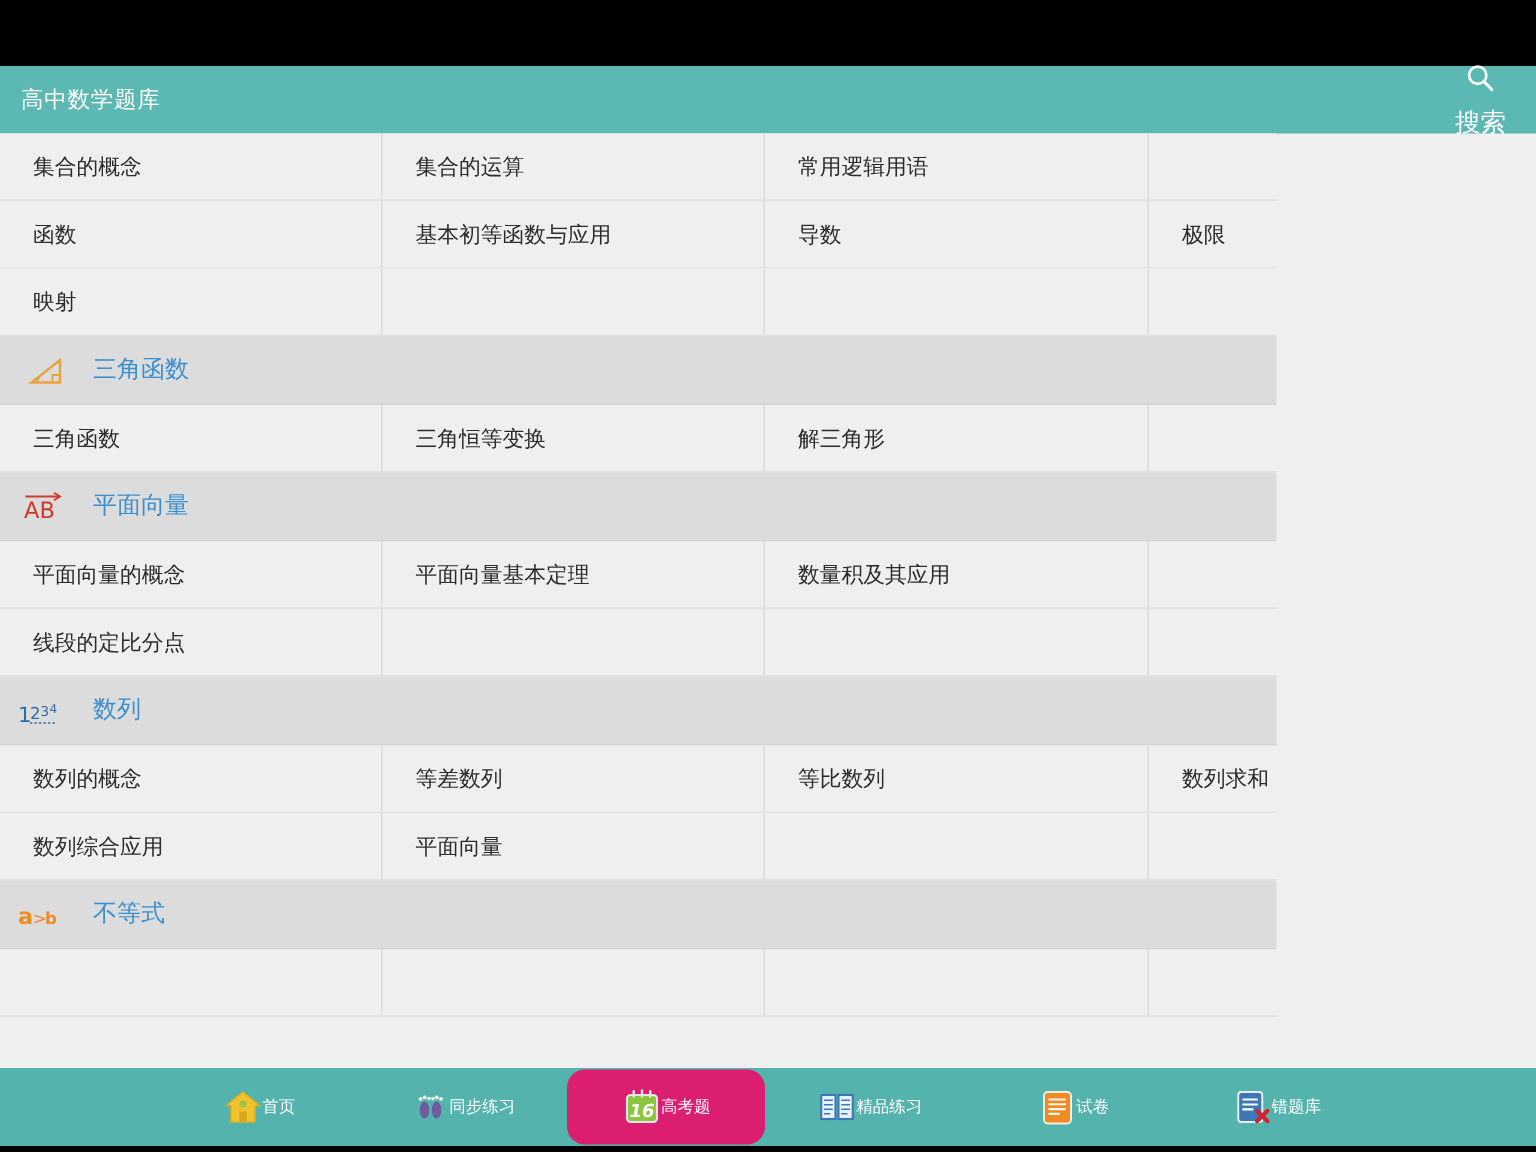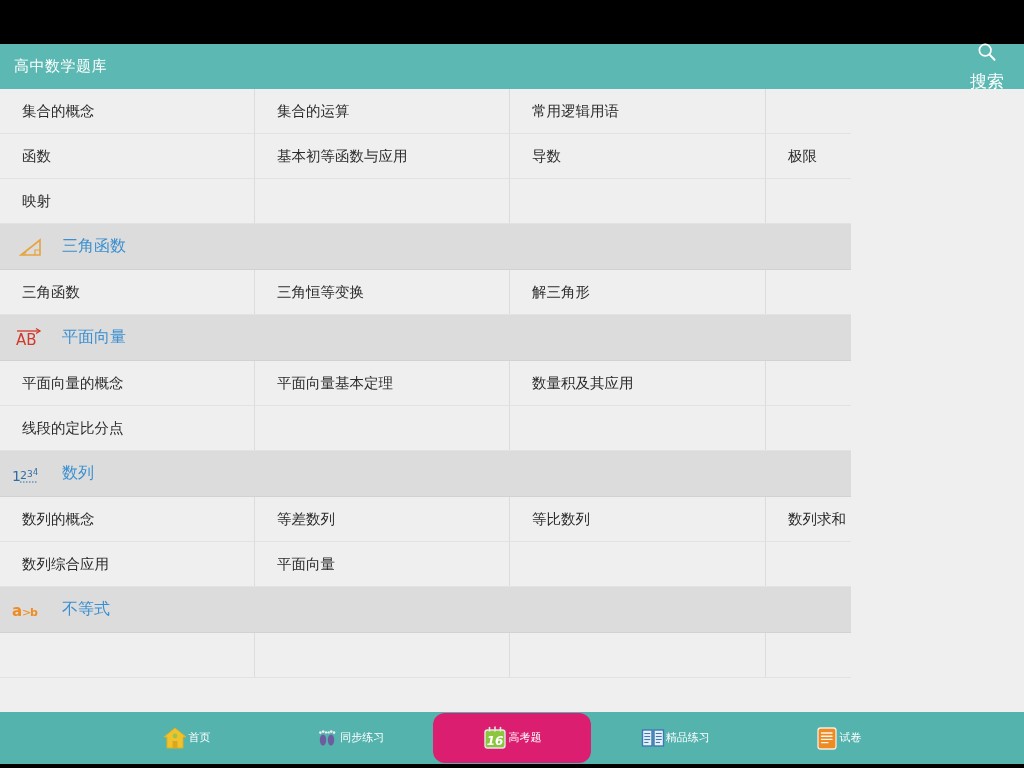--- a/index.html
+++ b/index.html
@@ -304,20 +304,35 @@
         <g stroke="#FDF6EE" stroke-width="1.4" stroke-linecap="round">
           <line x1="7.5" y1="8" x2="18" y2="8"></line>
           <line x1="7.5" y1="11.2" x2="18" y2="11.2"></line>
           <line x1="7.5" y1="14.4" x2="18" y2="14.4"></line>
           <line x1="7.5" y1="17.6" x2="14" y2="17.6"></line>
         </g>
       </svg>
       <span class="tab-label">试卷</span>
     </div>
 
+    <div class="tab">
+      <svg class="tab-icon" viewBox="0 0 26 26">
+        <rect x="3.5" y="3" width="16" height="20" rx="2" fill="#3C78B4" stroke="#E6EFF7" stroke-width="1.3"></rect>
+        <g stroke="#FFFFFF" stroke-width="1.4" stroke-linecap="round">
+          <line x1="6.8" y1="8" x2="16" y2="8"></line>
+          <line x1="6.8" y1="11.3" x2="16" y2="11.3"></line>
+          <line x1="6.8" y1="14.6" x2="13" y2="14.6"></line>
+        </g>
+        <g stroke="#D2232A" stroke-width="2.6" stroke-linecap="round">
+          <line x1="16" y1="15.5" x2="23" y2="22.5"></line>
+          <line x1="23" y1="15.5" x2="16" y2="22.5"></line>
+        </g>
+      </svg>
+      <span class="tab-label">错题库</span>
+    </div>
 
   </div>
 
   <div class="sysbar">
 
     <div class="navkeys">
       <span>
         <svg class="navkey" viewBox="0 0 28 24">
           <path d="M24 16 L9 16 A4.5 4.5 0 0 1 9 7 L6 7" fill="none" stroke="#B8B8B8" stroke-width="1.8" stroke-linecap="round"></path>
           <path d="M9 3.5 L5 7 L9 10.5" fill="none" stroke="#B8B8B8" stroke-width="1.8" stroke-linecap="round" stroke-linejoin="round"></path>

